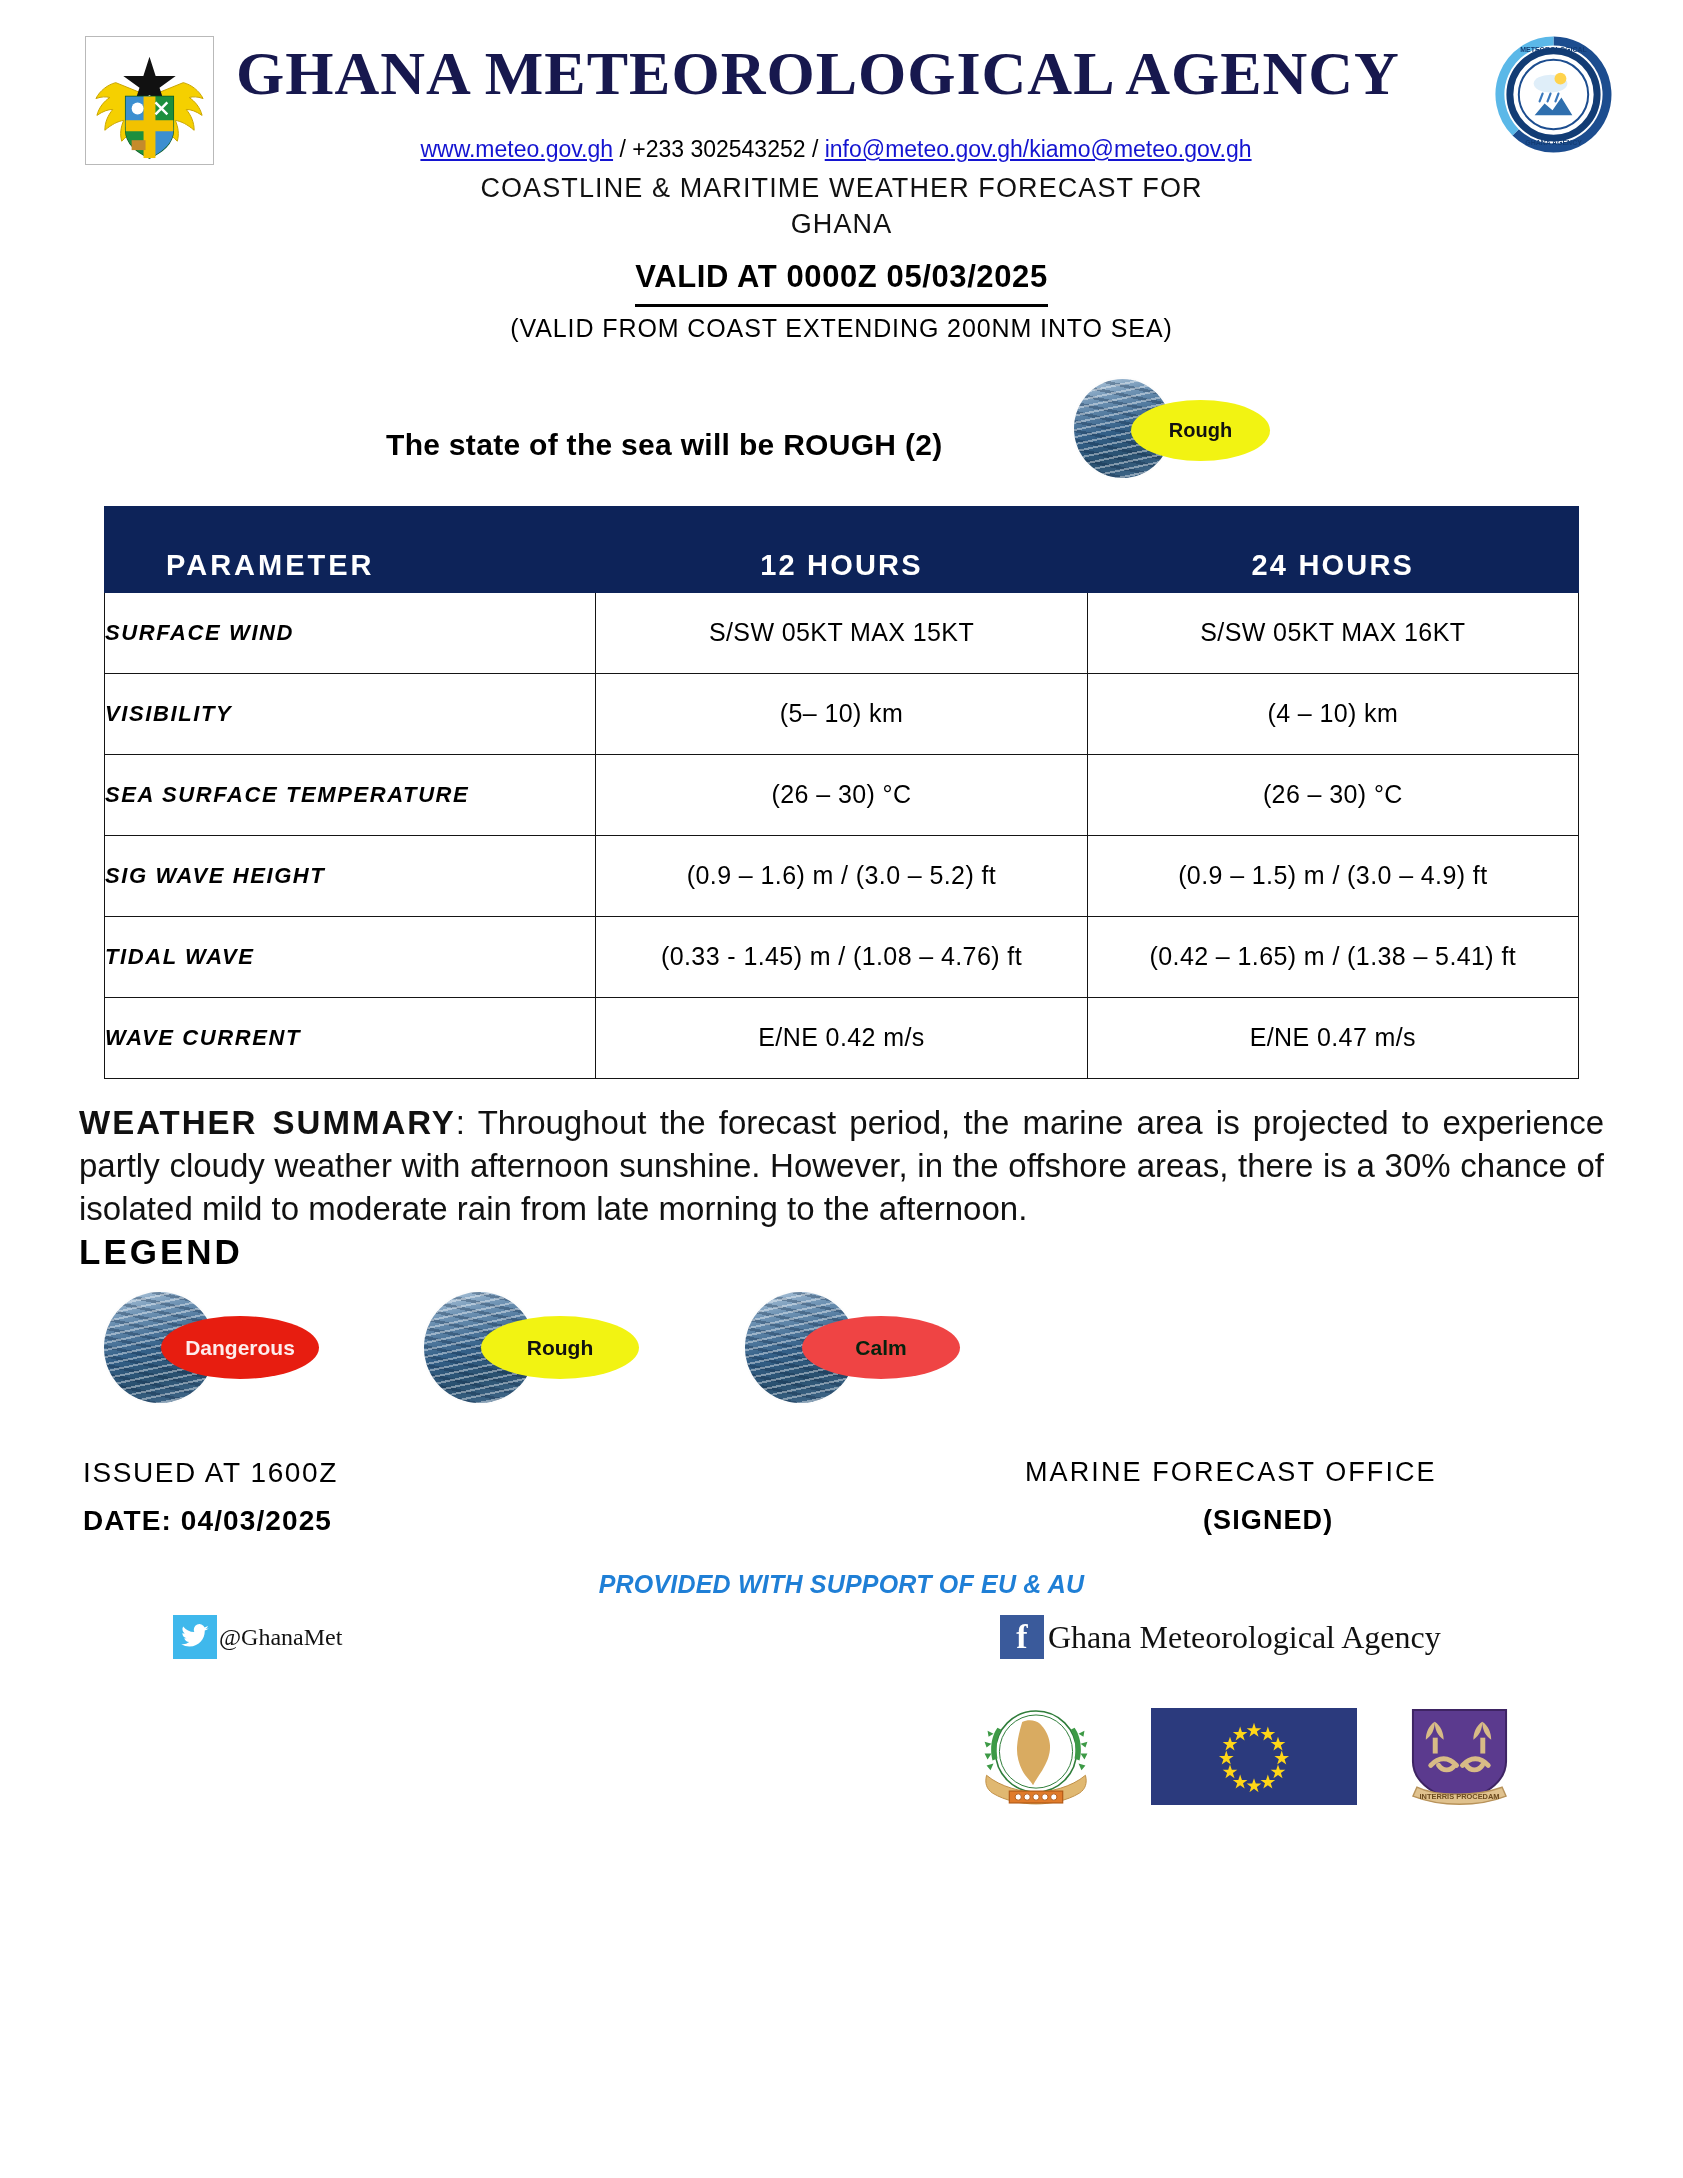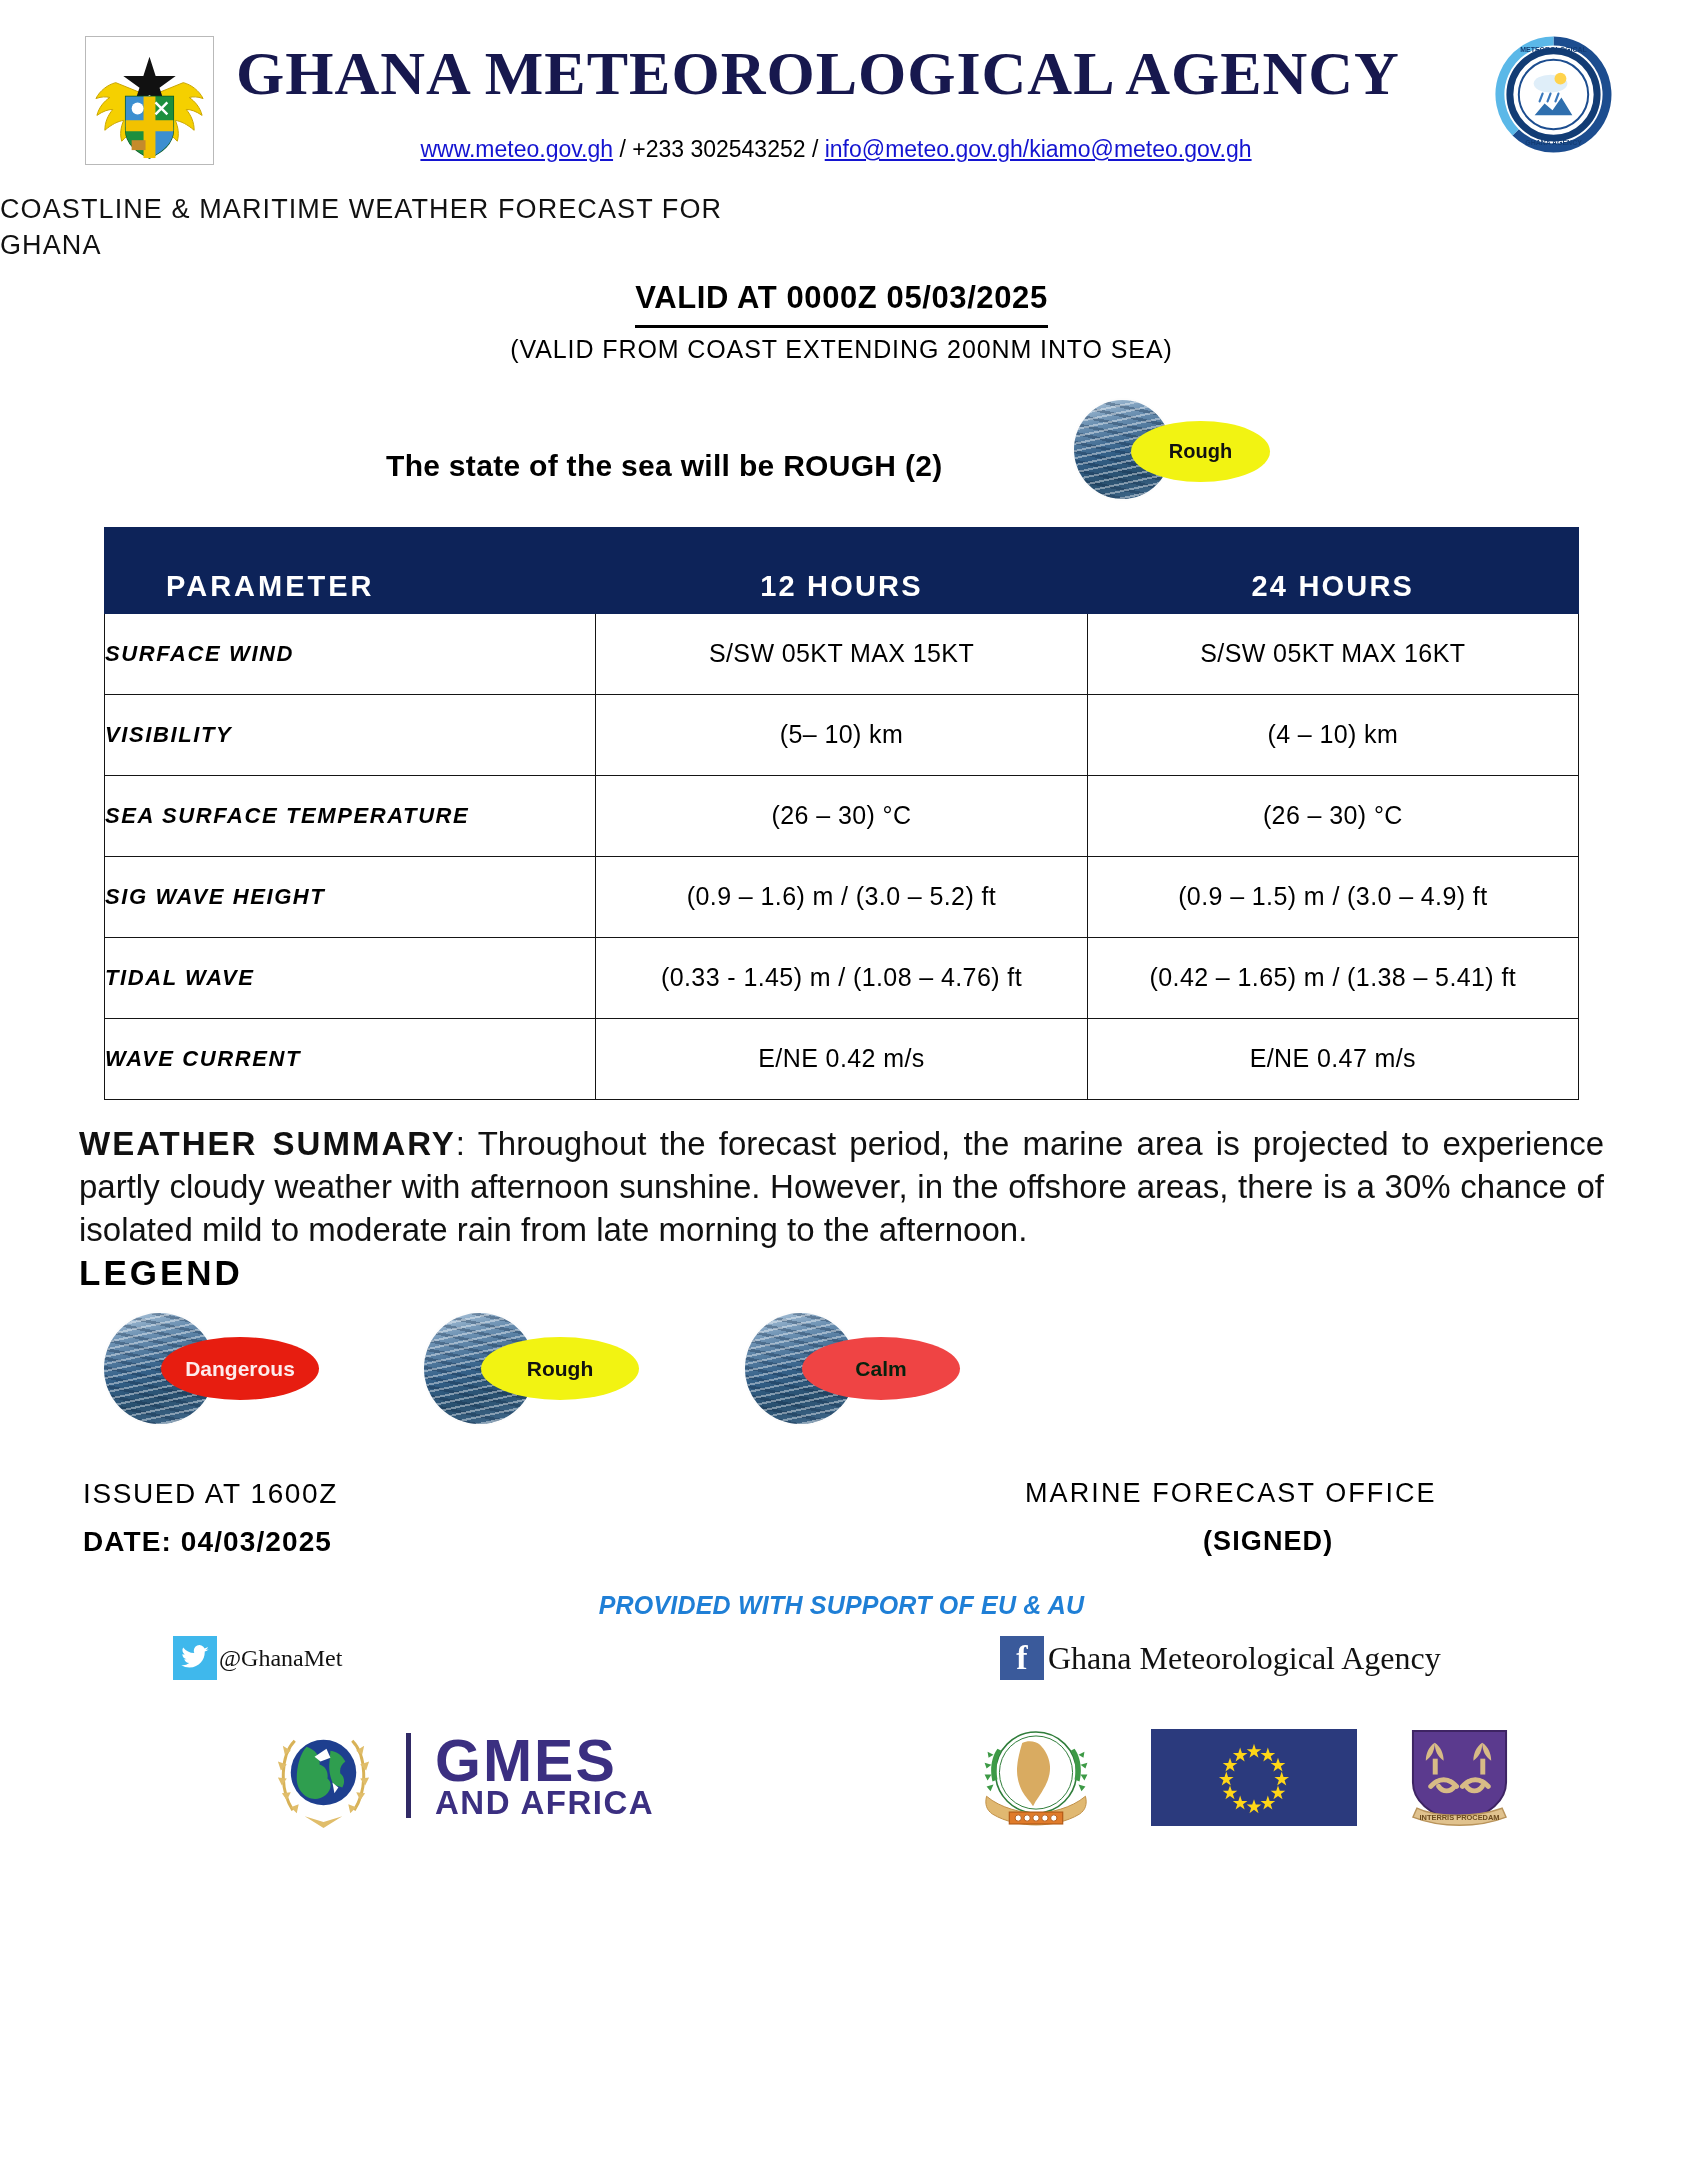--- a/index.html
+++ b/index.html
@@ -31,21 +31,21 @@
     white-space:nowrap;
   }
   .contact-line .lnk{color:#1414d1;text-decoration:underline;}
   .contact-line .plain{color:#000;text-decoration:none;}
   .met-badge{
     position:absolute;right:71px;top:36px;width:117px;height:117px;
   }
 
   
   .doc-title{
-    margin-top:24px;text-align:left;font-size:27px;letter-spacing:1.1px;
+    margin-top:3px;text-align:center;font-size:27px;letter-spacing:1.1px;
     line-height:1.33;color:#111;
   }
   .valid-at{
     margin-top:16px;text-align:center;font-weight:bold;font-size:31px;
     letter-spacing:0.6px;
   }
   .valid-at span{border-bottom:3px solid #000;padding-bottom:10px;}
   .valid-range{
     margin-top:19px;text-align:center;font-size:25px;letter-spacing:0.9px;
   }
@@ -357,44 +357,20 @@
       <span class="tw-handle">@GhanaMet</span>
     </div>
     <div class="fb">
       <span class="fb-icon">f</span>
       <span class="fb-name">Ghana Meteorological Agency</span>
     </div>
   </div>
 
   <div class="logos">
 
-    <div class="gmes">
-      <div class="gmes-emb">
-        <svg viewBox="0 0 118 118" width="117" height="117">
-          <g stroke="#d8b257" stroke-width="3" fill="none">
-            <path d="M30 24c-14 14-16 48-2 70M88 24c14 14 16 48 2 70"></path>
-          </g>
-          <g fill="#e0bd6a">
-            <path d="M26 34l-8-5 2 9zM22 48l-9-3 3 9zM22 62l-9-1 4 8zM26 76l-9 1 5 7zM34 88l-8 3 6 6z"></path>
-            <path d="M92 34l8-5-2 9zM96 48l9-3-3 9zM96 62l9-1-4 8zM92 76l9 1-5 7zM84 88l8 3-6 6z"></path>
-          </g>
-          <path d="M40 100l19 12 19-12-19 6z" fill="#e0bd6a"></path>
-          <circle cx="59" cy="56" r="33" fill="#1e3f8f"></circle>
-          <path d="M42 30c9 3 14 10 13 18 6 2 9 7 8 14 5 4 4 12-2 17-5 4-12 5-18 2-7-4-11-11-11-19 0-13 4-26 10-32z" fill="#2f9e4f"></path>
-          <path d="M66 34c7 1 12 5 15 11-4 3-6 7-5 12 4 3 5 9 2 14l-9-3c-3-6-5-14-4-22z" fill="#2f9e4f"></path>
-          <path d="M50 40l12-8 4 9-10 4z" fill="#fff"></path>
-          <path d="M68 66l6 5-4 6z" fill="#fff"></path>
-        </svg>
-      </div>
-      <div class="gmes-divider"></div>
-      <div class="gmes-text">
-        <span class="l1">GMES</span>
-        <span class="l2">AND AFRICA</span>
-      </div>
-    </div>
 
     <div class="au">
       <svg viewBox="0 0 175 112" width="173" height="111">
         <rect width="175" height="112" fill="#fff"></rect>
         <circle cx="87" cy="52" r="41" fill="none" stroke="#2f7d3a" stroke-width="1.6"></circle>
         <circle cx="87" cy="52" r="37" fill="none" stroke="#2f7d3a" stroke-width="1"></circle>
         <g fill="#3d9a46">
           <path d="M48 28c-6 8-8 22-5 33l5-2c-2-10-1-22 4-29zM126 28c6 8 8 22 5 33l-5-2c2-10 1-22-4-29z"></path>
           <g>
             <path d="M44 34l-6-3 1 6zM42 44l-7-2 2 6zM42 54l-7 0 3 6zM44 64l-7 2 4 5z"></path>

